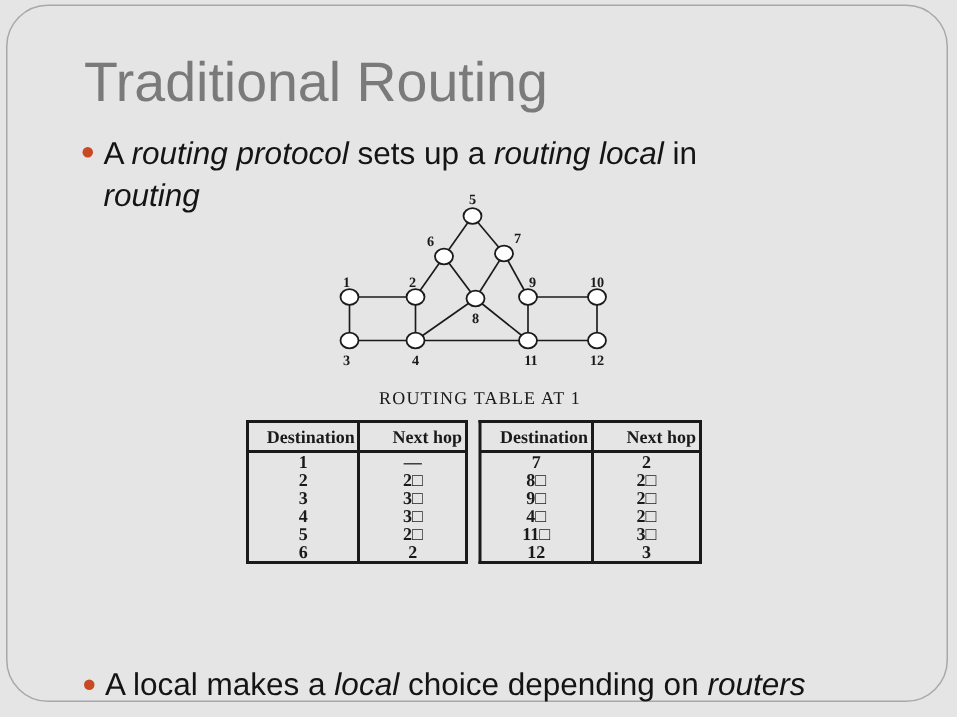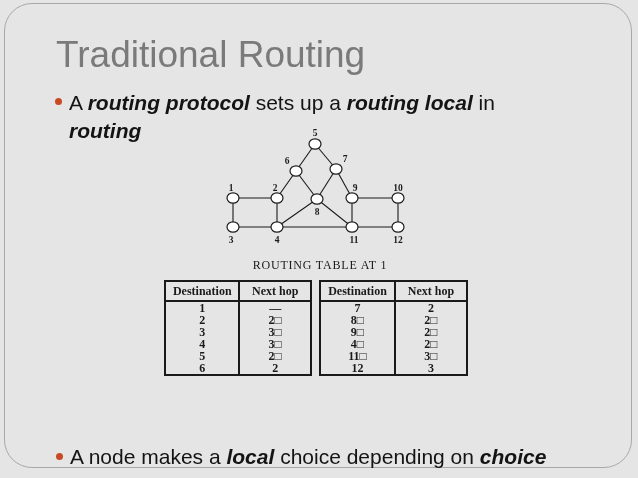--- a/index.html
+++ b/index.html
@@ -42,21 +42,21 @@
     margin: 9px 7px 0 0;
     border-radius: 50%;
     background: var(--accent, #c74a22);
   }
   .bullet p {
     margin: 0;
     font-size: 21px;
     line-height: 28px;
     color: #141414;
   }
-  .bullet .it { font-style: italic; font-weight: bold; }
+  .bullet .it { font-style: italic; }
   .bullet-1 { left: 55px; top: 89px; width: 475px; }
   .bullet-2 { left: 56px; top: 444px; width: 560px; }
   .bullet-2 p { line-height: 26px; }
 
   
   .figure { position: absolute; left: 0; top: 0; width: 638px; height: 0; font-family: "Liberation Serif", "DejaVu Serif", serif; }
   .graph-svg { position: absolute; left: 218px; top: 126px; }
   .figure-caption {
     position: absolute;
     left: 160px; top: 258px; width: 320px;
@@ -74,21 +74,21 @@
     border: 2px solid #1a1a1a;
   }
   .rtable-left  { left: 164px; top: 280px; width: 148px; }
   .rtable-right { left: 319px; top: 280px; width: 149px; }
   .rtable th {
     font-size: 12px;
     font-weight: 700;
     height: 18px;
     border-bottom: 2px solid #1a1a1a;
     padding: 0 2px;
-    text-align: center;
+    text-align: right;
   }
   .rtable th + th, .rtable td + td { border-left: 2px solid #1a1a1a; }
   .rtable td {
     font-size: 12px;
     font-weight: 700;
     height: 12px;
     line-height: 12px;
     padding: 0 2px;
     text-align: center;
     color: #1a1a1a;
@@ -225,15 +225,15 @@
           <tr>
             <td>12</td>
             <td>3</td>
           </tr>
         </tbody>
     </table>
   </div>
 
   <div class="bullet bullet-2">
     <span class="dot"></span>
-    <p><span>A node makes a </span><span class="it">local</span><span> choice depending on </span><span class="it">choice</span></p>
+    <p><span>A local makes a </span><span class="it">local</span><span> choice depending on </span><span class="it">routers</span></p>
   </div>
 </div>
 
 </body></html>

